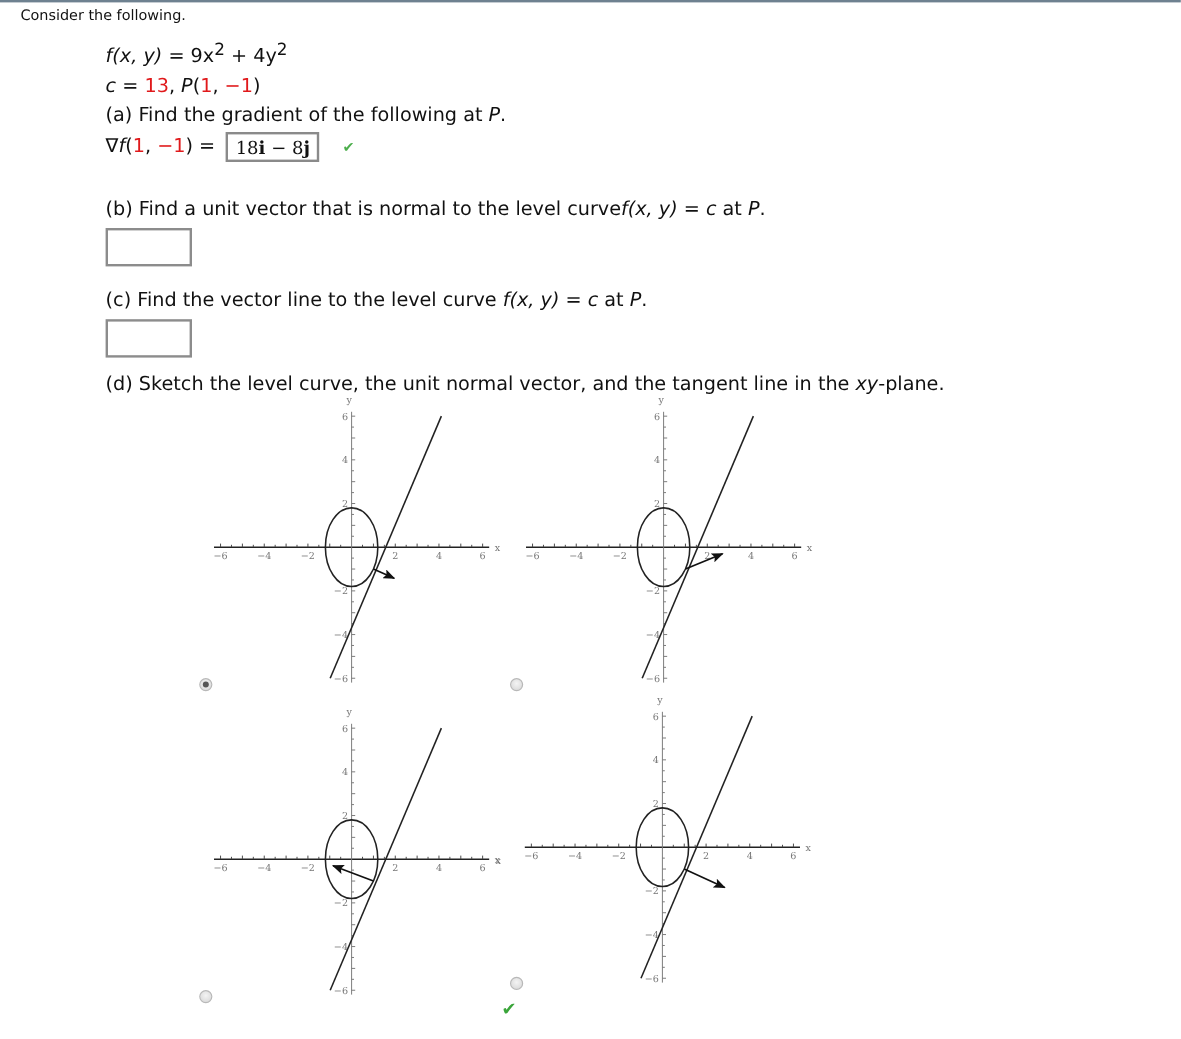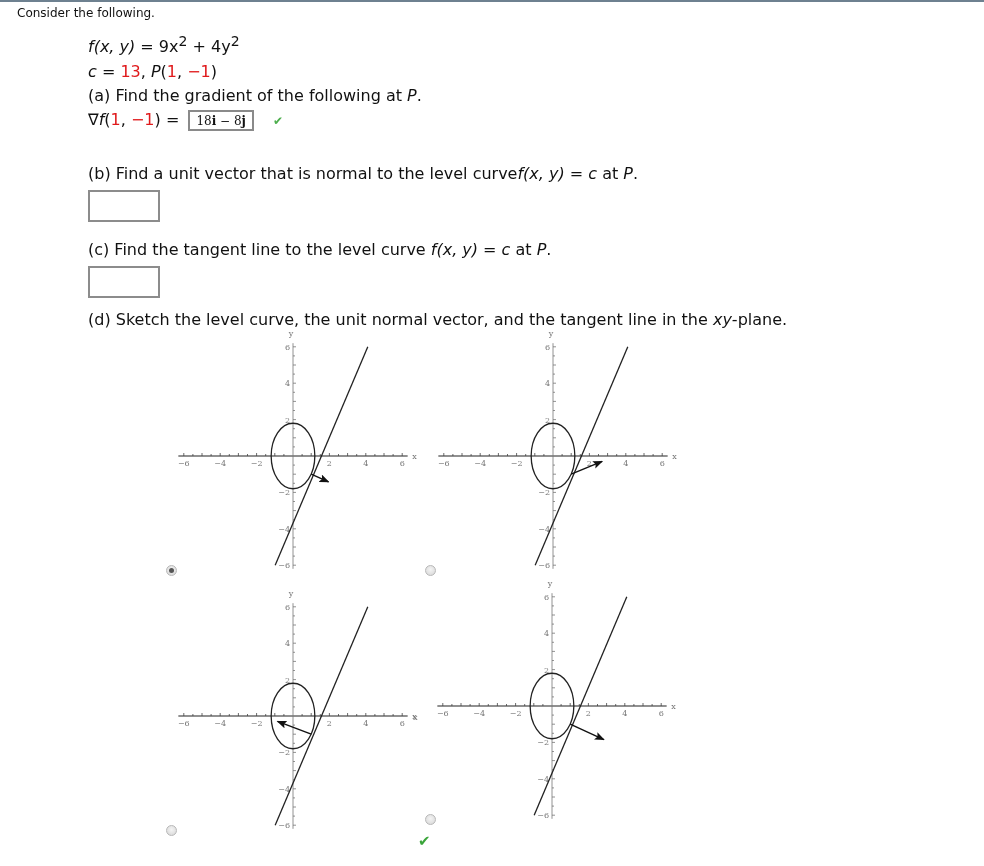--- a/index.html
+++ b/index.html
@@ -5,21 +5,21 @@
   html, body { margin: 0; padding: 0; background: #ffffff; }
   body { width: 984px; height: 866px; position: relative; overflow: hidden;
          font-family: "DejaVu Sans", "Liberation Sans", sans-serif; color: #111; }
   .topbar { position: absolute; left: 0; top: 0; width: 984px; height: 2px; background: #6e8190; }
   .intro { position: absolute; left: 17px; top: 6px; font-size: 12px; }
   .line { position: absolute; left: 88px; font-size: 16px; white-space: nowrap; }
   .it { font-style: italic; }
   .red { color: #e0191b; text-align: right; }
   sup { font-size: 14px; vertical-align: 6px; line-height: 0; }
   .answer-box { display: inline-block; border: 2px solid #8a8a8a; padding: 2px 6px 1px 6px;
-                font-family: "DejaVu Serif", "Liberation Serif", serif; font-size: 12px;
+                font-family: "DejaVu Serif", "Liberation Serif", serif; font-size: 15px;
                 vertical-align: middle; margin-left: 4px; }
   .answer-box b { font-weight: bold; }
   .check { color: #4cae4c; font-size: 12px; margin-left: 14px; vertical-align: middle; }
   .input-box { position: absolute; left: 88px; width: 68px; height: 28px; border: 2px solid #8c8c8c;
                background: #fff; box-sizing: content-box; }
   .graph { position: absolute; }
   .radio { position: absolute; width: 9px; height: 9px; border-radius: 50%;
            border: 1px solid #b8b8b8; background: radial-gradient(circle at 50% 40%, #f4f4f4, #d5d5d5); }
   .radio.selected::after { content: ""; position: absolute; left: 2px; top: 2px; width: 5px; height: 5px;
                            border-radius: 50%; background: #555; }
@@ -49,21 +49,21 @@
   <span class="answer-box"><span>18</span><b>i</b><span> − </span><span>8</span><b>j</b></span>
   <span class="check">✔</span>
 </div>
 
 <div class="line" style="top:164px;">
   <span>(b) Find a unit vector that is normal to the level curve</span><span class="it">f(x, y)</span><span> = </span><span class="it">c</span><span> at </span><span class="it">P</span><span>.</span>
 </div>
 <div class="input-box" style="top:190px;"></div>
 
 <div class="line" style="top:240px;">
-  <span>(c) Find the tangent line to the level curve </span><span class="it">f(x, y)</span><span> = </span><span class="it">c</span><span> at </span><span class="it">P</span><span>.</span>
+  <span>(c) Find the vector line to the level curve </span><span class="it">f(x, y)</span><span> = </span><span class="it">c</span><span> at </span><span class="it">P</span><span>.</span>
 </div>
 <div class="input-box" style="top:266px;"></div>
 
 <div class="line" style="top:310px;text-align:center;">
   <span>(d) Sketch the level curve, the unit normal vector, and the tangent line in the </span><span class="it">xy</span><span>-plane.</span>
 </div>
 
 <svg class="graph" id="graphs" width="984" height="866" style="left:0;top:0;pointer-events:none;">
     <defs>
       <marker id="arrowhead" markerWidth="10" markerHeight="8" refX="9" refY="4" orient="auto" markerUnits="userSpaceOnUse">

